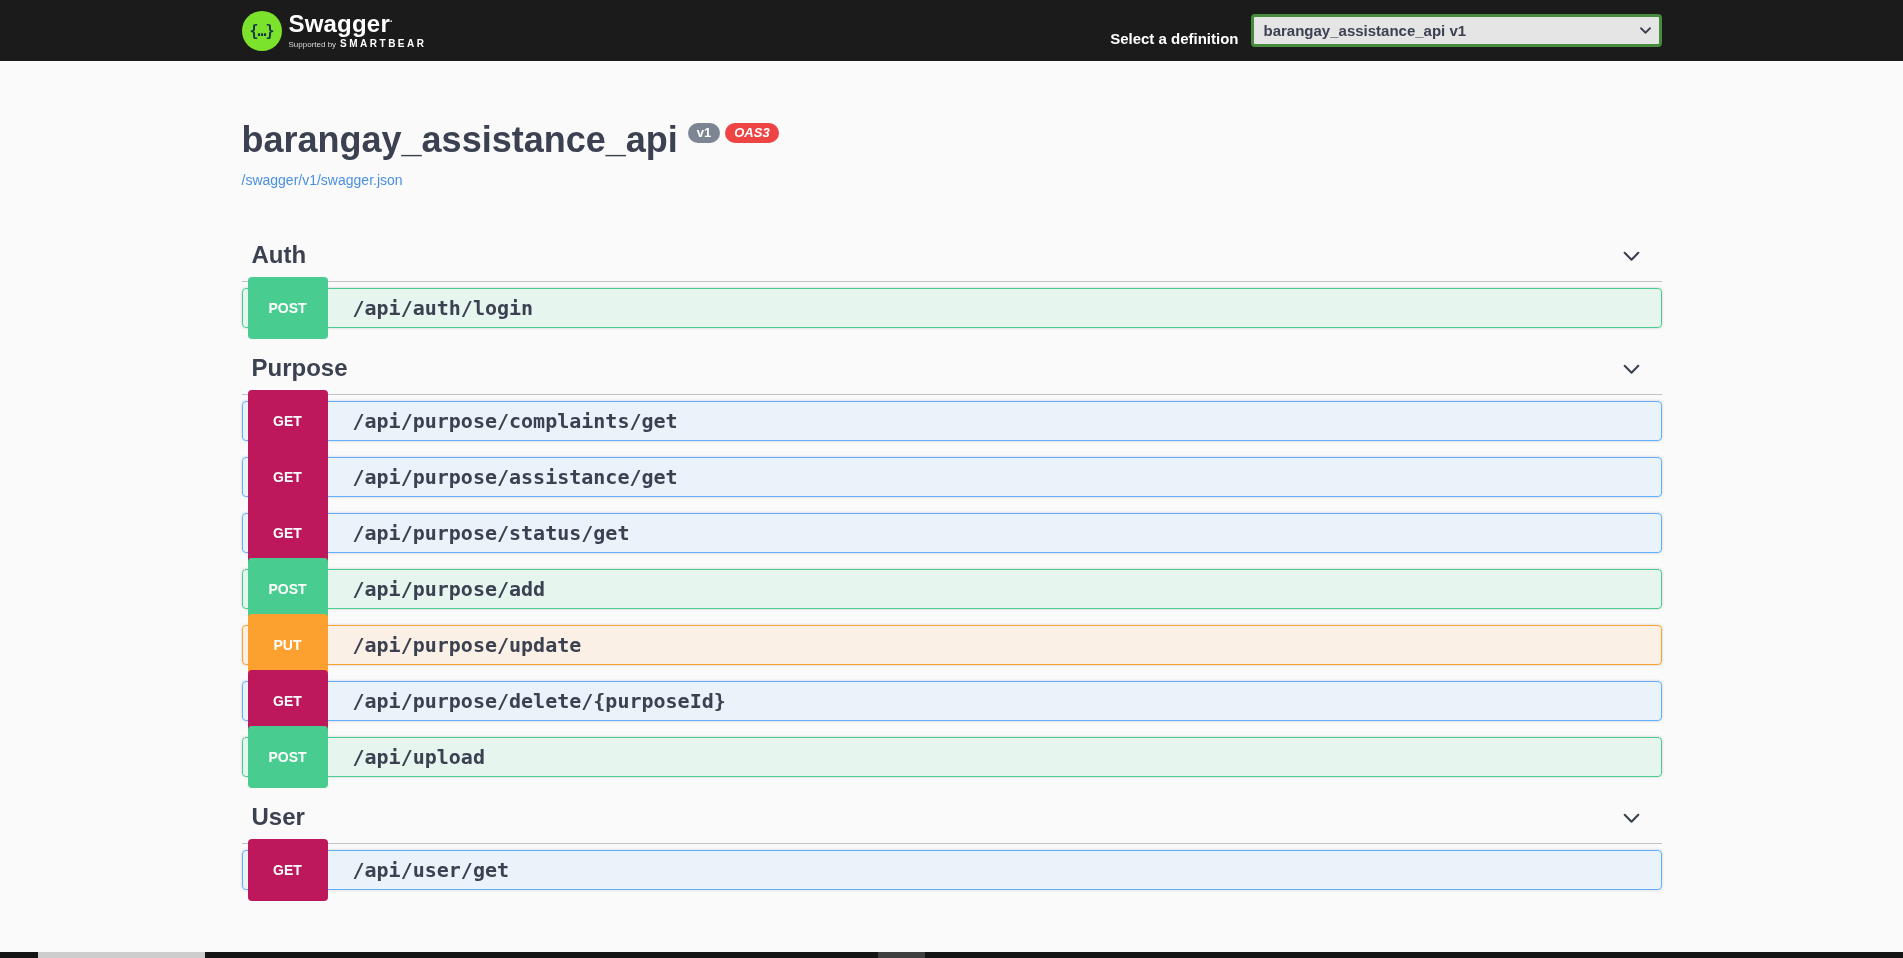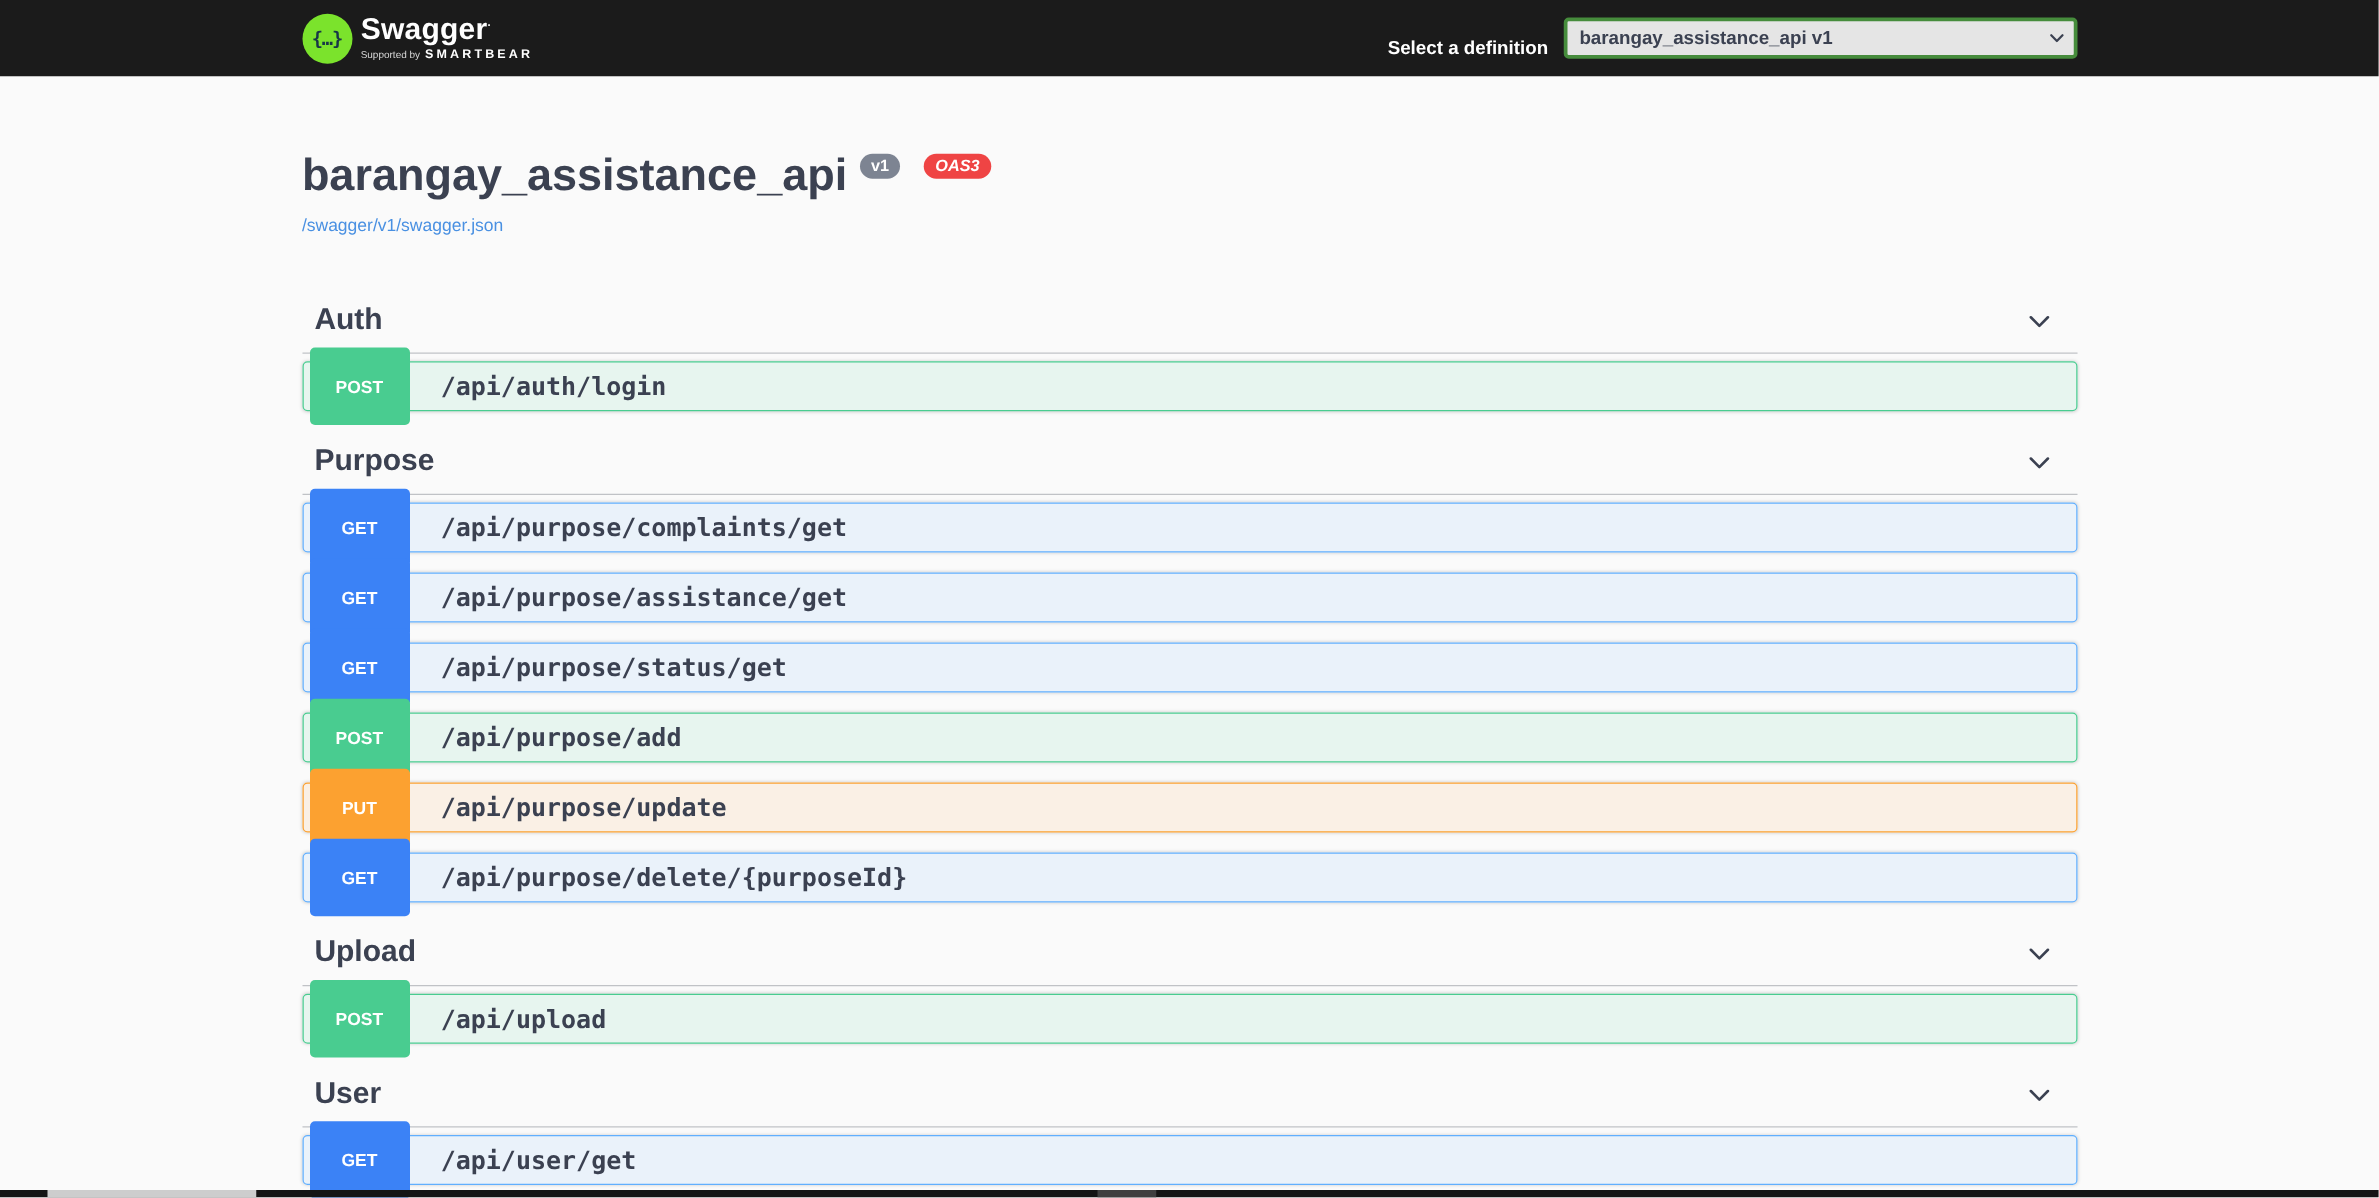--- a/index.html
+++ b/index.html
@@ -49,21 +49,21 @@
     position: absolute; right: 9px; top: 9px; pointer-events: none;
   }
 
   
   .main { max-width: 1460px; margin: 4px auto; padding: 0 20px; }
   .info { padding-top: 54px; margin-bottom: 42px; }
   .api-title {
     margin: 0; font-size: 36px; font-weight: bold; color: #3b4151;
     display: flex; align-items: flex-start; gap: 10px; line-height: 1.15;
   }
-  .title-badges { display: flex; gap: 19px; margin-top: 4px; }
+  .title-badges { display: flex; gap: 5px; margin-top: 4px; }
   .badge {
     font-size: 13px; font-weight: bold; color: #ffffff;
     padding: 3px 9px 4px; border-radius: 14px; line-height: 1;
   }
   .badge-version { background: #7d8492; }
   .badge-oas { background: #ef4444; font-style: italic; }
   .spec-link {
     display: inline-block; margin-top: 12px;
     color: #4990e2; font-size: 14px; text-decoration: none; cursor: pointer;
   }
@@ -91,21 +91,21 @@
   }
   .opblock-get  { border-color: #61affe; background: rgba(97,175,254,.10); }
   .opblock-post { border-color: #49cc90; background: rgba(73,204,144,.10); }
   .opblock-put  { border-color: #fca130; background: rgba(252,161,48,.10); }
   .method-badge {
     min-width: 80px; text-align: center;
     padding: 24px 0; border-radius: 4px;
     color: #ffffff; font-weight: bold; font-size: 14px;
     font-family: "Liberation Sans", sans-serif; line-height: 1;
   }
-  .method-get  { background: #3b82f6; }
+  .method-get  { background: #be185d; }
   .method-post { background: #49cc90; }
   .method-put  { background: #fca130; }
   .endpoint-path {
     margin-left: 25px;
     font-family: "DejaVu Sans Mono", monospace;
     font-size: 20px; font-weight: bold; color: #3b4151;
   }
 
   
   .bottom-strip {
@@ -216,28 +216,20 @@
   </div>
 
   <div class="opblock opblock-get">
     <span class="method-badge method-get">GET</span>
     <span class="endpoint-path">/api/purpose/delete/{purposeId}</span>
   </div>
 </div>
   </section>
 
   <section class="tag-section">
-    <div class="tag-header">
-      <span class="tag-name">Upload</span>
-      <span class="tag-chevron">
-        <svg width="21" height="21" viewBox="0 0 20 20">
-              <path d="M3.5 6.5 L10 13 L16.5 6.5" fill="none" stroke="#3b4151" stroke-width="2" stroke-linecap="round" stroke-linejoin="round"></path>
-            </svg>
-      </span>
-    </div>
     <div class="opblock-list">
   <div class="opblock opblock-post">
     <span class="method-badge method-post">POST</span>
     <span class="endpoint-path">/api/upload</span>
   </div>
 </div>
   </section>
 
   <section class="tag-section">
     <div class="tag-header">

